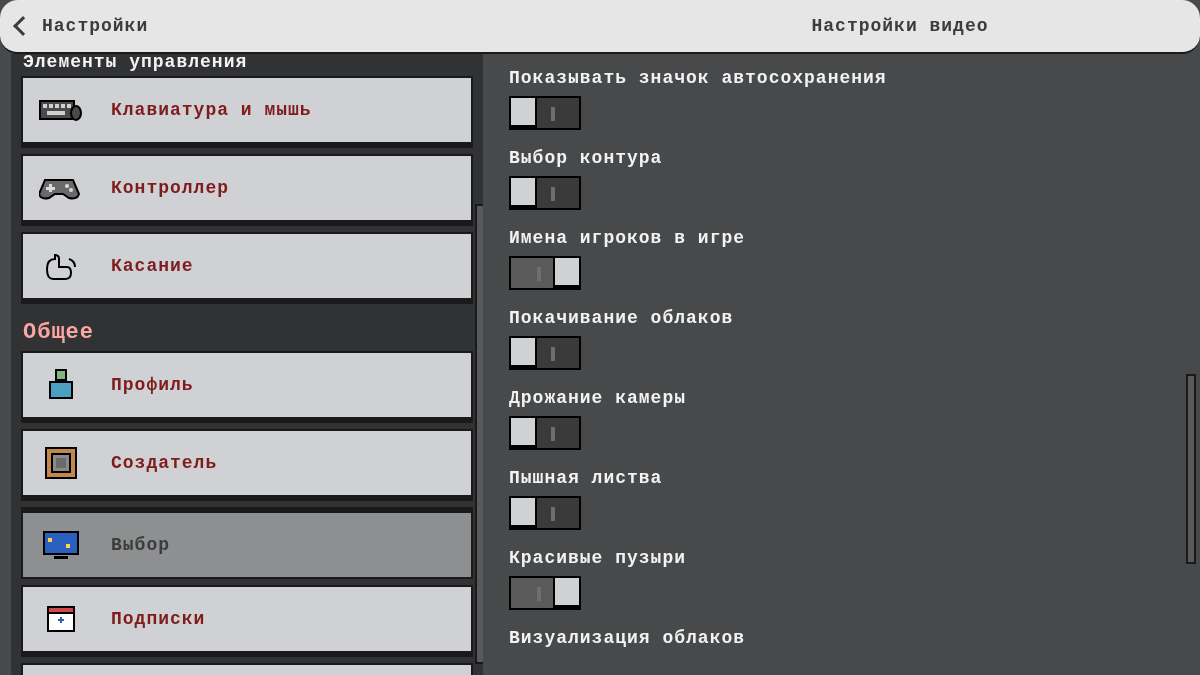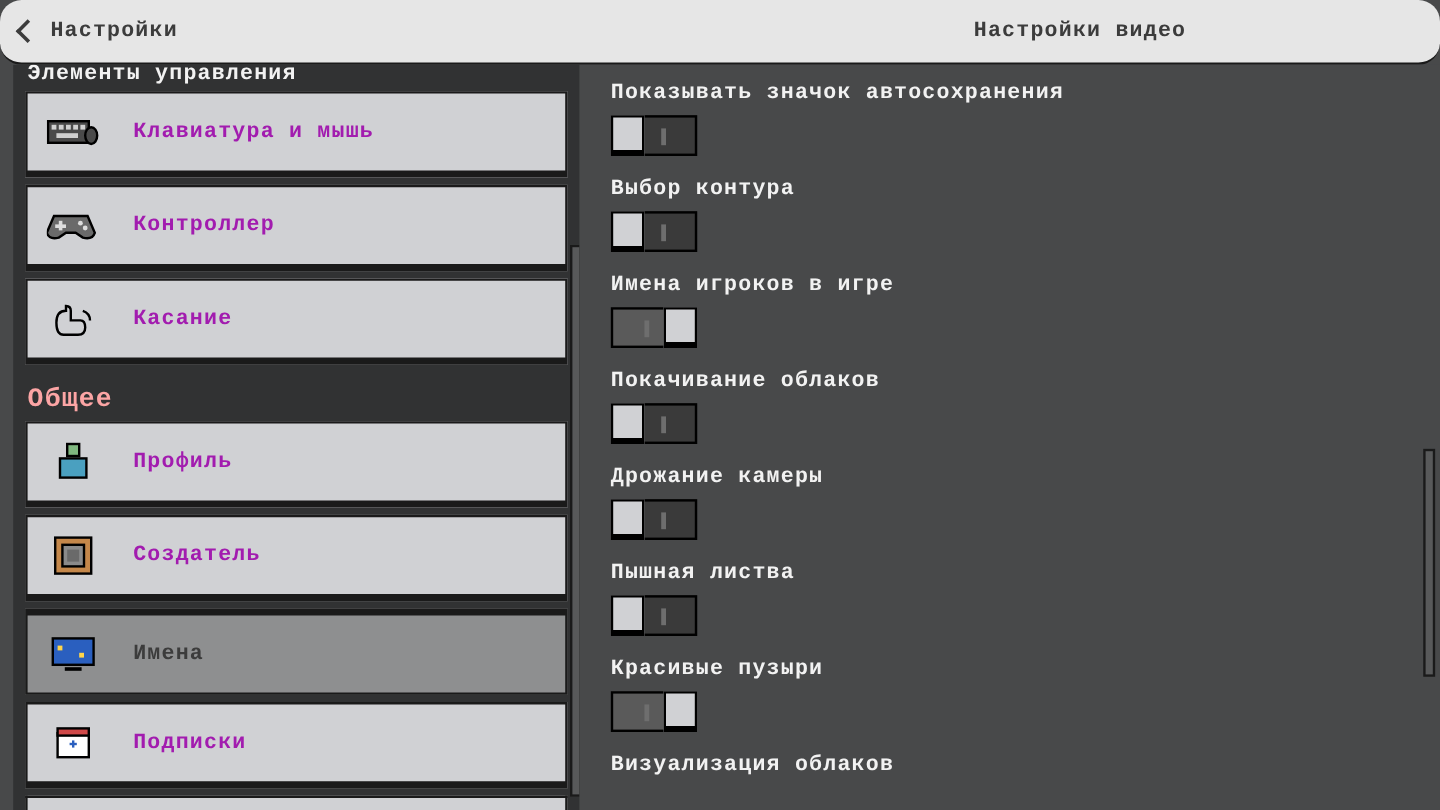--- a/index.html
+++ b/index.html
@@ -72,21 +72,21 @@
 
   .nav-item {
     height: 72px;
     background: #d0d1d4;
     border: 2px solid #1a1a1a;
     border-bottom-width: 6px;
     display: flex;
     align-items: center;
     gap: 28px;
     padding: 0 16px;
-    color: #a21caf;
+    color: #7f1d1d;
     margin-bottom: 6px;
     cursor: pointer;
   }
   .nav-item.selected {
     background: #8e8f90;
     border-bottom-width: 2px;
     border-top-width: 6px;
     color: #3c3c3c;
   }
   .nav-item .icon { width: 44px; height: 32px; display:flex; align-items:center; justify-content:center; }
@@ -246,21 +246,21 @@
 
     <div class="nav-item selected">
       <span class="icon">
         <svg width="38" height="30" viewBox="0 0 38 30">
           <rect x="2" y="2" width="34" height="22" fill="#2a5fbf" stroke="#000" stroke-width="2"></rect>
           <rect x="6" y="8" width="4" height="4" fill="#ffd54a"></rect>
           <rect x="24" y="14" width="4" height="4" fill="#ffd54a"></rect>
           <rect x="12" y="26" width="14" height="3" fill="#000"></rect>
         </svg>
       </span>
-      <span>Имена</span>
+      <span>Выбор</span>
     </div>
 
     <div class="nav-item">
       <span class="icon">
         <svg width="34" height="32" viewBox="0 0 34 32">
           <rect x="4" y="8" width="26" height="20" fill="#fff" stroke="#000" stroke-width="2"></rect>
           <rect x="4" y="4" width="26" height="6" fill="#d14a4a" stroke="#000" stroke-width="2"></rect>
           <rect x="14" y="16" width="6" height="2" fill="#2a5fbf"></rect>
             <rect x="16" y="14" width="2" height="6" fill="#2a5fbf"></rect>
         </svg>

